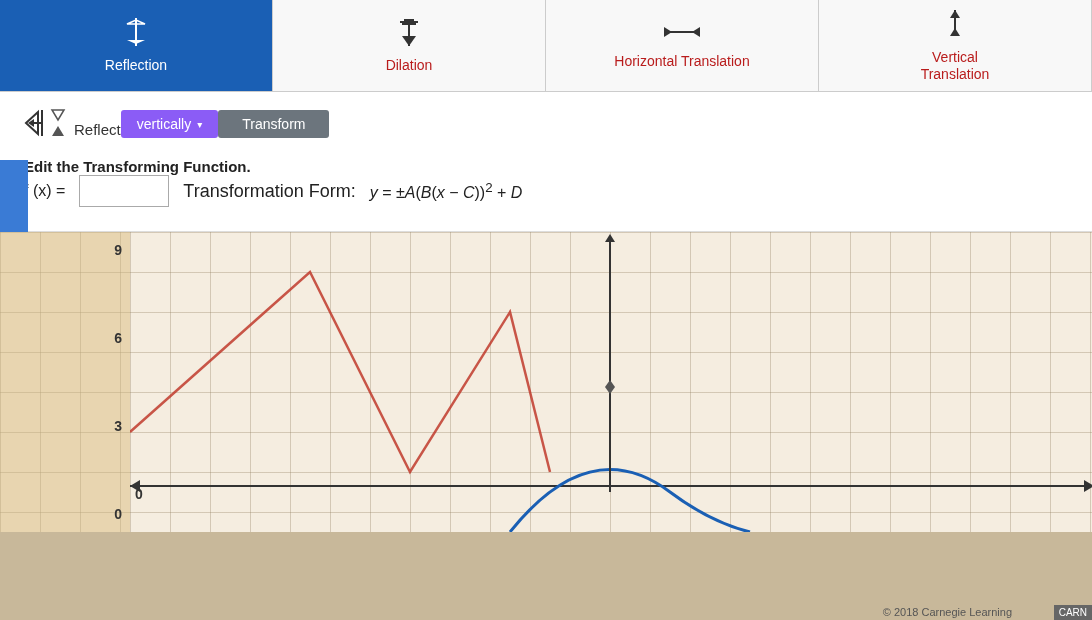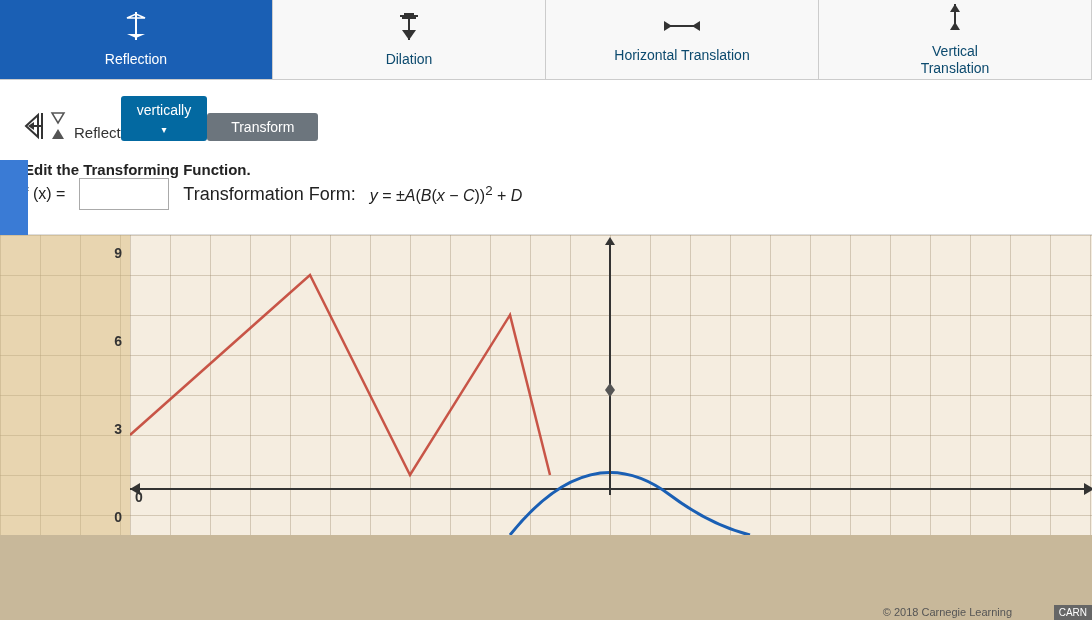--- a/index.html
+++ b/index.html
@@ -16,21 +16,21 @@
       width: 1092px;
       height: 620px;
       background: #c8b89a;
       position: relative;
     }
 
     
     .top-nav {
       display: flex;
       width: 100%;
-      height: 80px;
+      height: 92px;
       background: #f0f0f0;
       border-bottom: 1px solid #ccc;
     }
 
     .nav-item {
       flex: 1;
       display: flex;
       flex-direction: column;
       align-items: center;
       justify-content: center;
@@ -40,21 +40,21 @@
       padding: 8px;
     }
 
     .nav-item.active {
       background: #1a5fb4;
       color: white;
     }
 
     .nav-item:not(.active) {
       background: #f8f8f8;
-      color: #0c4a6e;
+      color: #b91c1c;
     }
 
     .nav-item .nav-label {
       font-size: 14px;
       font-weight: 500;
     }
 
     .nav-icon {
       font-size: 20px;
     }
@@ -81,31 +81,30 @@
       font-size: 18px;
     }
 
     .reflect-label {
       font-size: 15px;
       color: #333;
       font-weight: 400;
     }
 
     .dropdown-btn {
-      background: #0369a1;
+      background: #8b5cf6;
       color: white;
       border: none;
       padding: 6px 16px;
       font-size: 14px;
       cursor: pointer;
       border-radius: 3px;
       display: flex;
       align-items: center;
       gap: 6px;
-      flex-direction: column;
     }
 
     .dropdown-btn .chevron {
       font-size: 10px;
     }
 
     .transform-btn {
       background: #6c757d;
       color: white;
       border: none;

